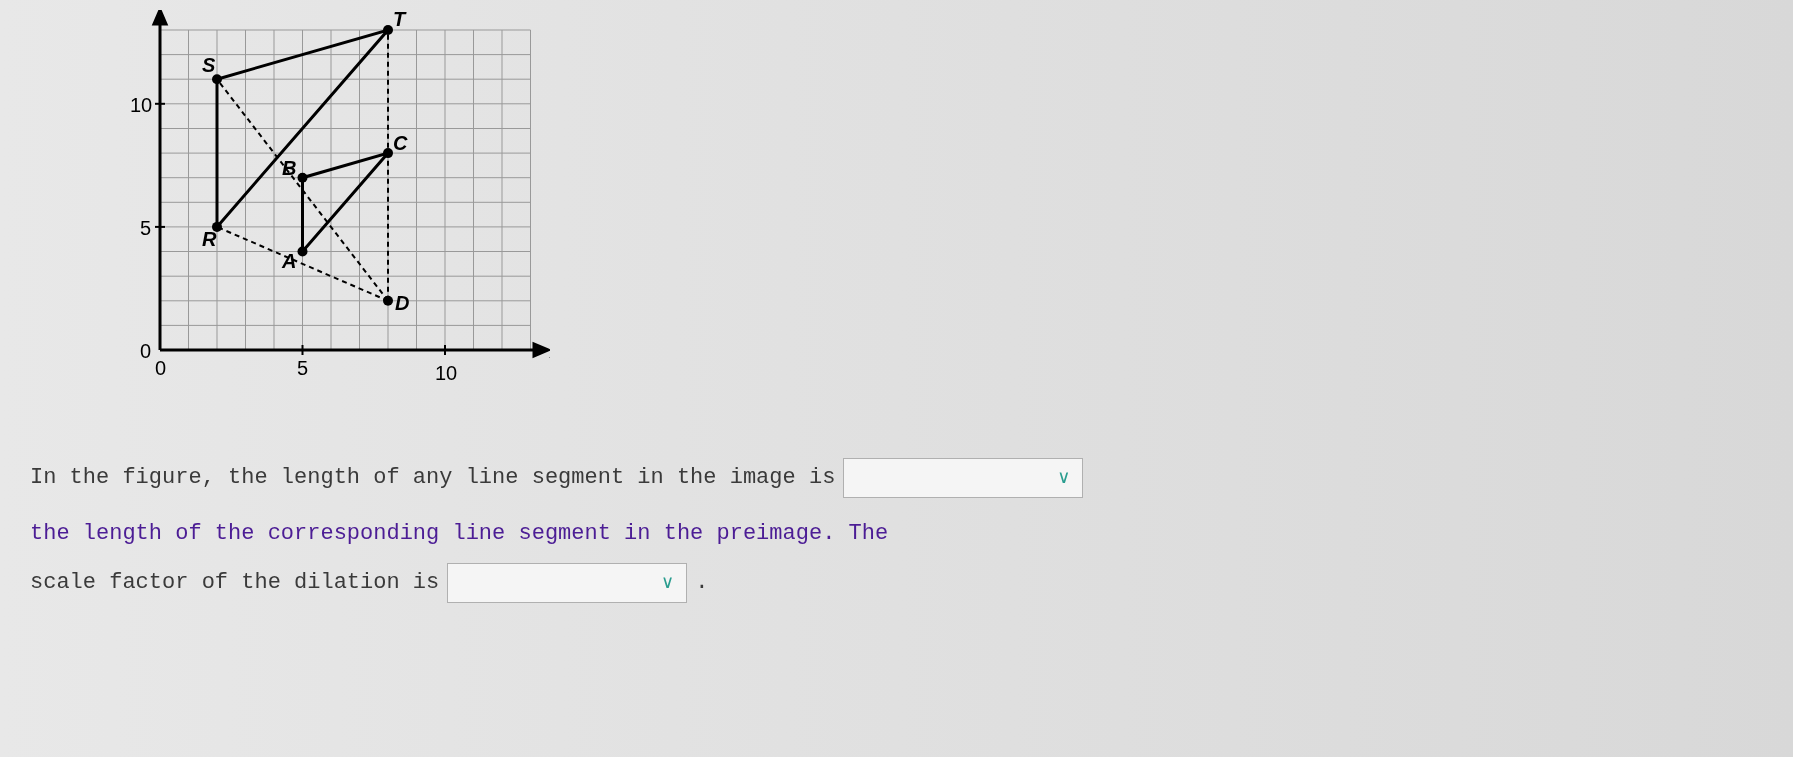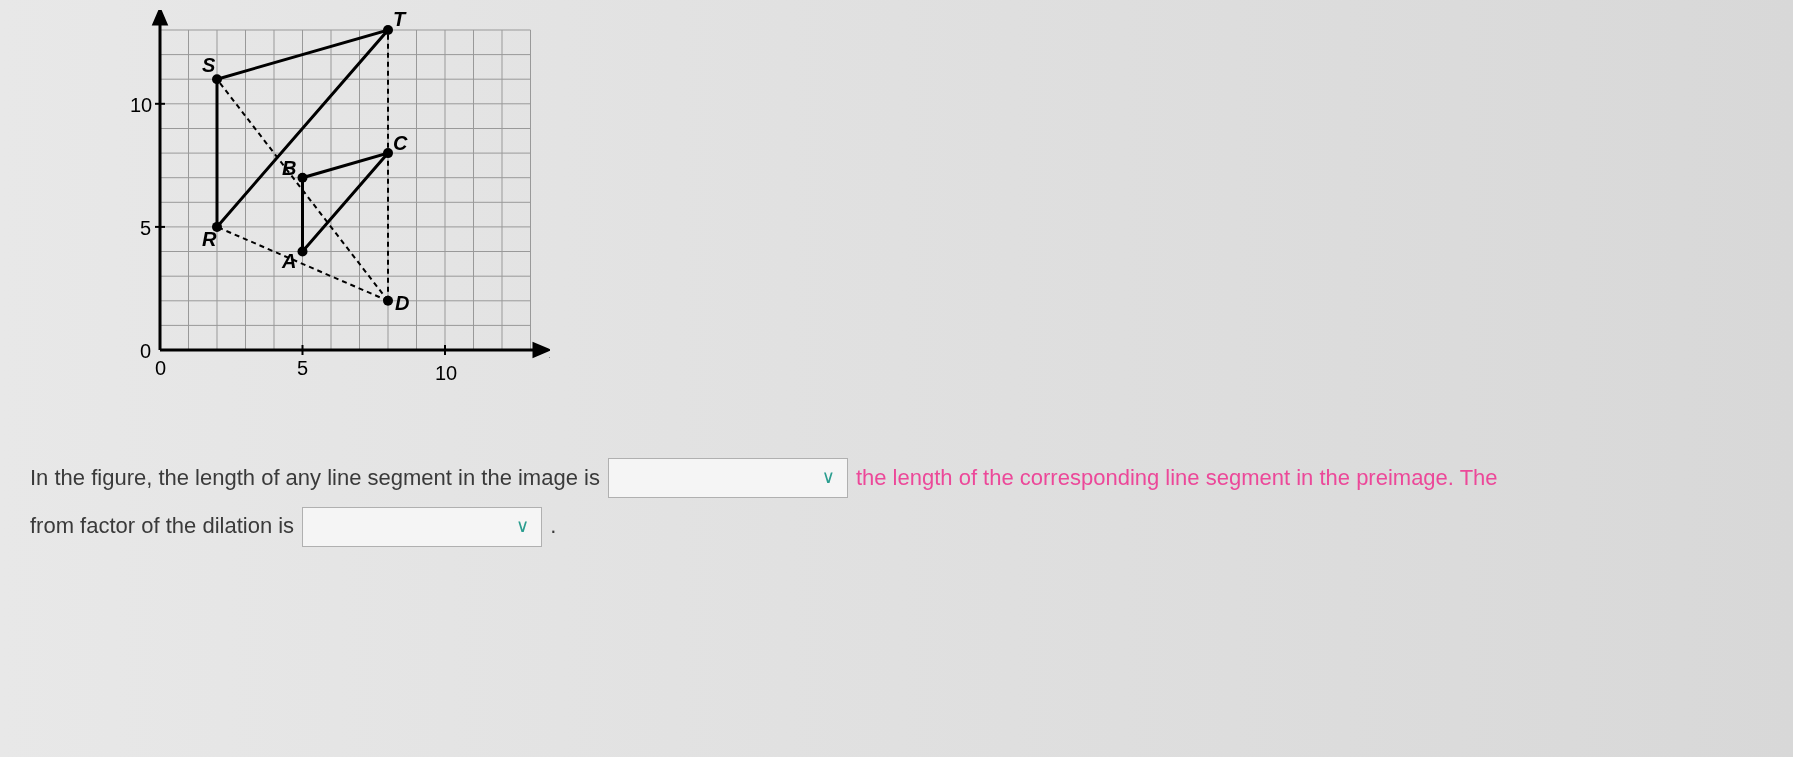--- a/index.html
+++ b/index.html
@@ -45,23 +45,24 @@
       height: 40px;
       padding: 0 12px;
       cursor: pointer;
     }
     .dropdown-chevron {
       color: #2a9d8f;
       font-size: 18px;
     }
     .text-span {
       display: inline;
+      font-family: Liberation Mono, monospace;
     }
     .faded {
-      color: #ec4899;
+      color: #4c1d95;
     }
   </style>
 </head>
 <body>
 
 <div class="chart-container">
   <svg class="chart" viewBox="0 0 450 400">
 
     <g>
 
@@ -169,20 +170,20 @@
 <div class="question-text">
   <div class="sentence-line">
     <span class="text-span">In the figure, the length of any line segment in the image is</span>
     <span class="dropdown">
       <span></span>
       <span class="dropdown-chevron">∨</span>
     </span>
     <span class="text-span faded">the length of the corresponding line segment in the preimage. The</span>
   </div>
   <div class="sentence-line">
-    <span class="text-span">from factor of the dilation is</span>
+    <span class="text-span">scale factor of the dilation is</span>
     <span class="dropdown">
       <span></span>
       <span class="dropdown-chevron">∨</span>
     </span>
     <span class="text-span">.</span>
   </div>
 </div>
 
 </body></html>

